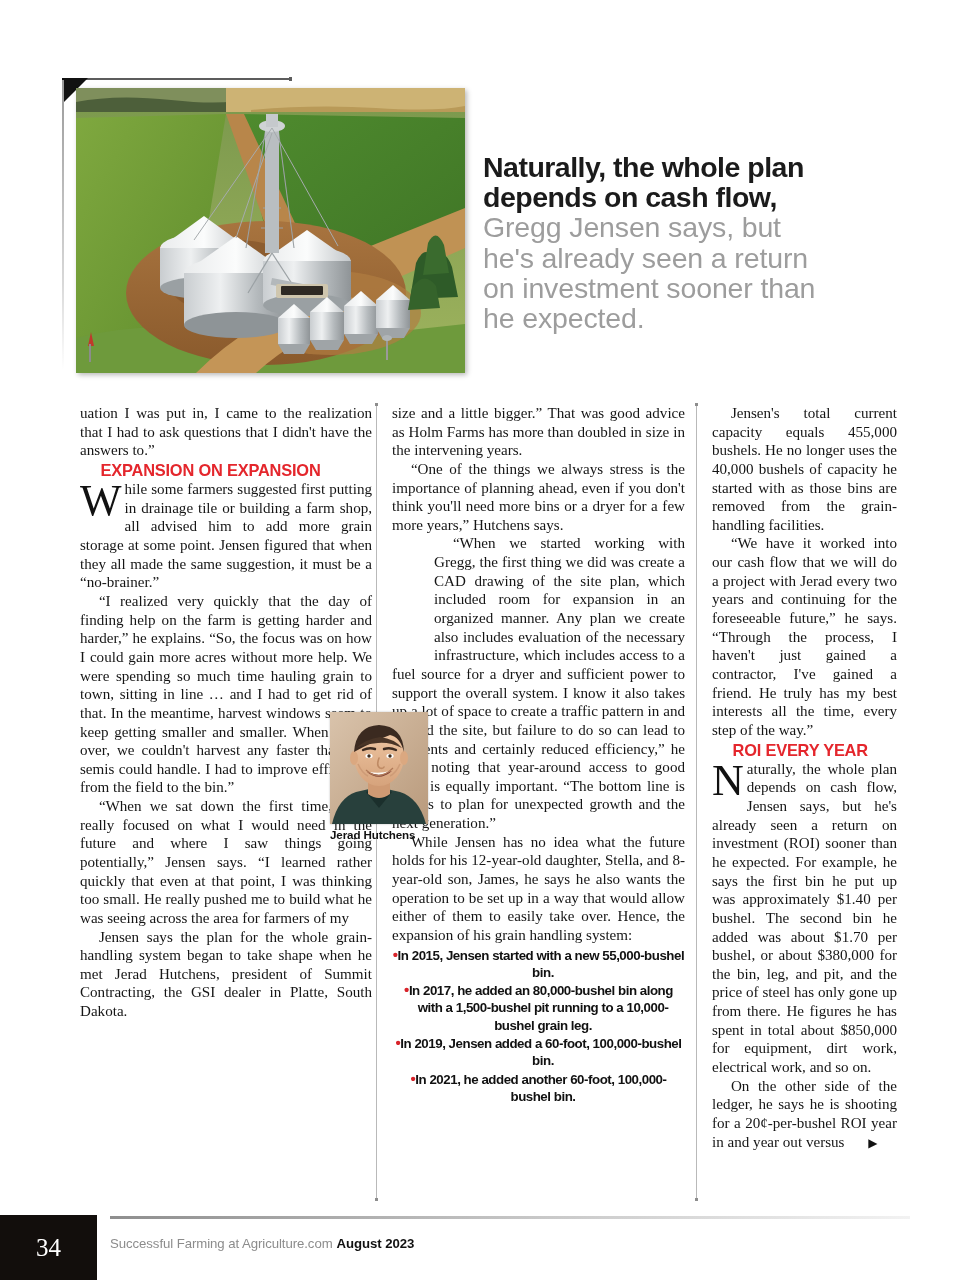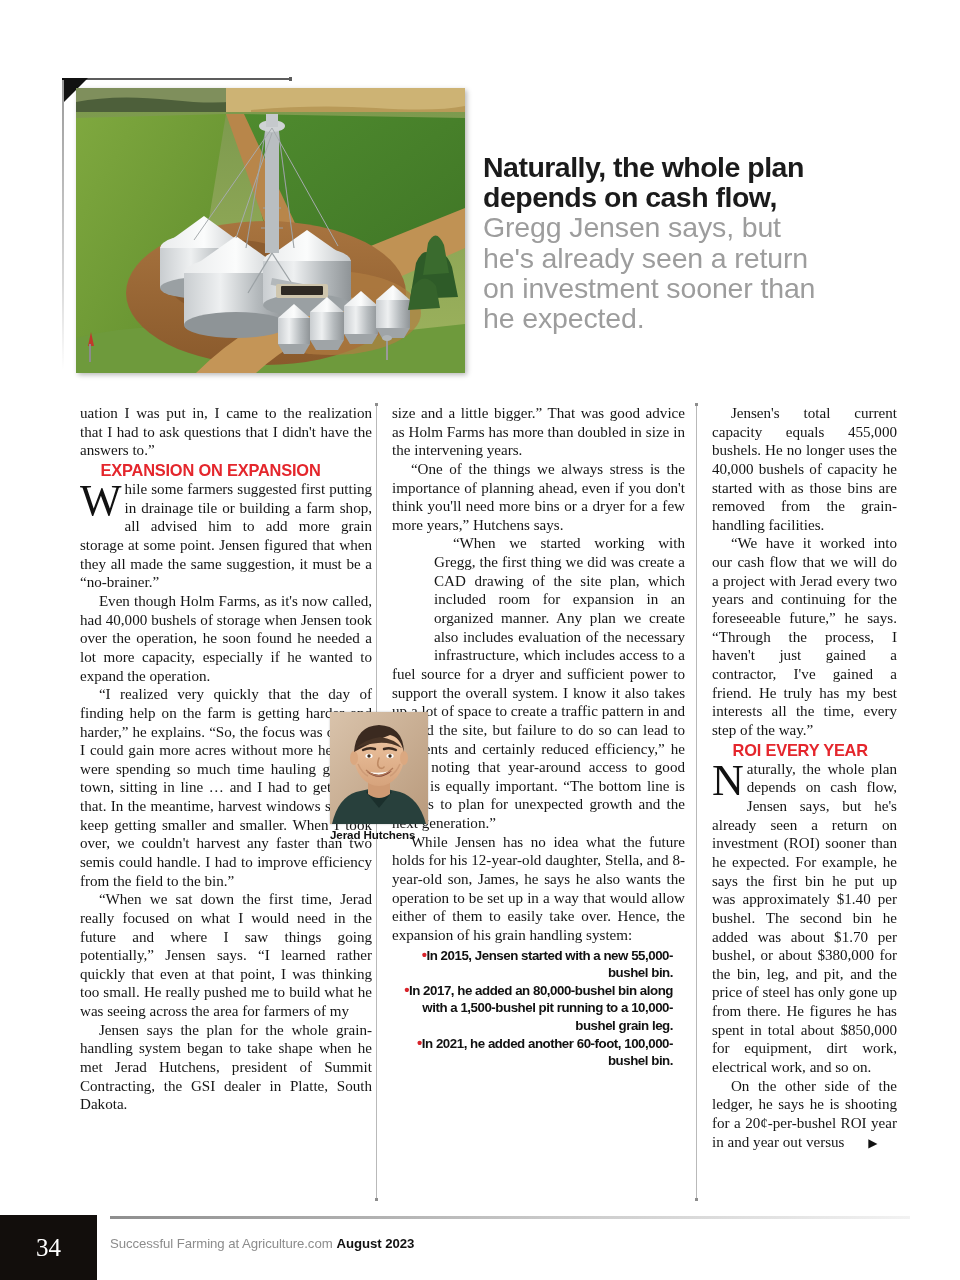--- a/index.html
+++ b/index.html
@@ -115,28 +115,28 @@
   .portrait .pimg svg{display:block;width:100%;height:100%;}
   .portrait .pcap{
     font-family:"Liberation Sans", sans-serif;
     font-weight:bold;font-size:11.6px;color:#111;
     margin-top:4px;text-align:left;letter-spacing:-.01em;
   }
   .shape-l{float:left;width:42px;height:128px;}
 
   
   .blist{
-    margin:2px 12px 0 0;padding:0;list-style:none;
+    margin:2px 0 0 0;padding:0;list-style:none;
     font-family:"Liberation Sans", sans-serif;
     font-weight:bold;
     font-size:13.3px;
     line-height:1.30;
     letter-spacing:-.035em;
     color:#111;
-    text-align:right;
+    text-align:center;
   }
   .blist li{margin:0 0 1px 0;padding-left:9px;text-indent:-9px;}
   .blist li .bl{color:#d8232a;font-size:15px;line-height:0;}
 
   
   .contarrow{
     display:inline-block;margin-left:5px;
     color:#111;font-size:12px;line-height:1;
   }
 
@@ -298,21 +298,20 @@
     <span class="pq-bold">Naturally, the whole plan depends on cash flow,</span><span class="pq-light"> Gregg Jensen says, but he's already seen a return on investment sooner than he expected.</span>
   </div>
 
   <div class="vrule" id="vr1"></div>
   <div class="vrule" id="vr2"></div>
 
   <div class="col" id="col1">
     <p class="noind">uation I was put in, I came to the realization that I had to ask questions that I didn't have the answers to.”</p>
     <p class="sechead">EXPANSION ON EXPANSION</p>
     <p class="noind dropcap">While some farmers suggested first putting in drainage tile or building a farm shop, all advised him to add more grain storage at some point. Jensen figured that when they all made the same suggestion, it must be a “no-brainer.”</p>
-    <p>Even though Holm Farms, as it's now called, had 40,000 bushels of storage when Jensen took over the operation, he soon found he needed a lot more capacity, especially if he wanted to expand the operation.</p>
     <p>“I realized very quickly that the day of finding help on the farm is getting harder and harder,” he explains. “So, the focus was on how I could gain more acres without more help. We were spending so much time hauling grain to town, sitting in line … and I had to get rid of that. In the meantime, harvest windows seem to keep getting smaller and smaller. When I took over, we couldn't harvest any faster than two semis could handle. I had to improve efficiency from the field to the bin.”</p>
     <p>“When we sat down the first time, Jerad really focused on what I would need in the future and where I saw things going potentially,” Jensen says. “I learned rather quickly that even at that point, I was thinking too small. He really pushed me to build what he was seeing across the area for farmers of my</p>
     <p>Jensen says the plan for the whole grain-handling system began to take shape when he met Jerad Hutchens, president of Summit Contracting, the GSI dealer in Platte, South Dakota.</p>
   </div>
 
   <div class="portrait">
     <div class="pimg">
       <svg viewBox="0 0 98 112" preserveAspectRatio="none">
         <defs>
           <linearGradient id="bg2" x1="0" y1="0" x2="1" y2="1">
@@ -361,20 +360,21 @@
   </div>
 
   <div class="col" id="col2">
     <p class="noind">size and a little bigger.” That was good advice as Holm Farms has more than doubled in size in the intervening years.</p>
     <p>“One of the things we always stress is the importance of planning ahead, even if you don't think you'll need more bins or a dryer for a few more years,” Hutchens says.</p>
     <p><span class="shape-l"></span><span>“When we started working with Gregg, the first thing we did was create a CAD drawing of the site plan, which included room for expansion in an organized manner. Any plan we create also includes evaluation of the necessary infrastructure, which includes access to a fuel source for a dryer and sufficient power to support the overall system. I know it also takes up a lot of space to create a traffic pattern in and around the site, but failure to do so can lead to accidents and certainly reduced efficiency,” he adds, noting that year-around access to good roads is equally important. “The bottom line is always to plan for unexpected growth and the next generation.”</span></p>
     <p>While Jensen has no idea what the future holds for his 12-year-old daughter, Stella, and 8-year-old son, James, he says he also wants the operation to be set up in a way that would allow either of them to easily take over. Hence, the expansion of his grain handling system:</p>
     <ul class="blist">
       <li><span class="bl">•</span><span>In 2015, Jensen started with a new 55,000-bushel bin.</span></li>
       <li><span class="bl">•</span><span>In 2017, he added an 80,000-bushel bin along with a 1,500-bushel pit running to a 10,000-bushel grain leg.</span></li>
+      <li><span class="bl">•</span><span>In 2019, Jensen added a 60-foot, 100,000-bushel bin.</span></li>
       <li><span class="bl">•</span><span>In 2021, he added another 60-foot, 100,000-bushel bin.</span></li>
     </ul>
   </div>
 
   <div class="col" id="col3">
     <p>Jensen's total current capacity equals 455,000 bushels. He no longer uses the 40,000 bushels of capacity he started with as those bins are removed from the grain-handling facilities.</p>
     <p>“We have it worked into our cash flow that we will do a project with Jerad every two years and continuing for the foreseeable future,” he says. “Through the process, I haven't just gained a contractor, I've gained a friend. He truly has my best interests all the time, every step of the way.”</p>
     <p class="sechead">ROI EVERY YEAR</p>
     <p class="noind dropcap">Naturally, the whole plan depends on cash flow, Jensen says, but he's already seen a return on investment (ROI) sooner than he expected. For example, he says the first bin he put up was approximately $1.40 per bushel. The second bin he added was about $1.70 per bushel, or about $380,000 for the bin, leg, and pit, and the price of steel has only gone up from there. He figures he has spent in total about $850,000 for equipment, dirt work, electrical work, and so on.</p>
     <p><span>On the other side of the ledger, he says he is shooting for a 20¢-per-bushel ROI year in and year out versus</span><span class="contarrow">▶</span></p>

